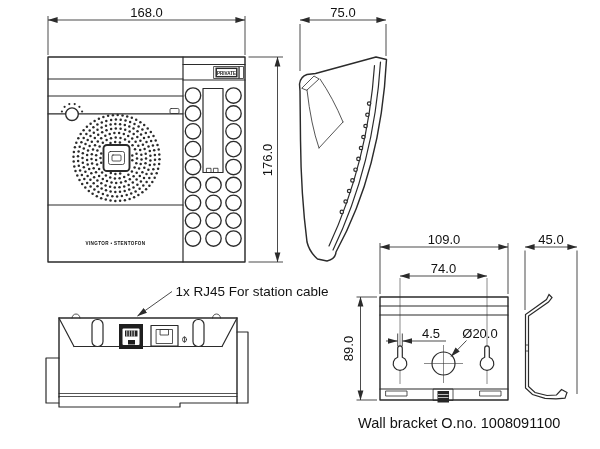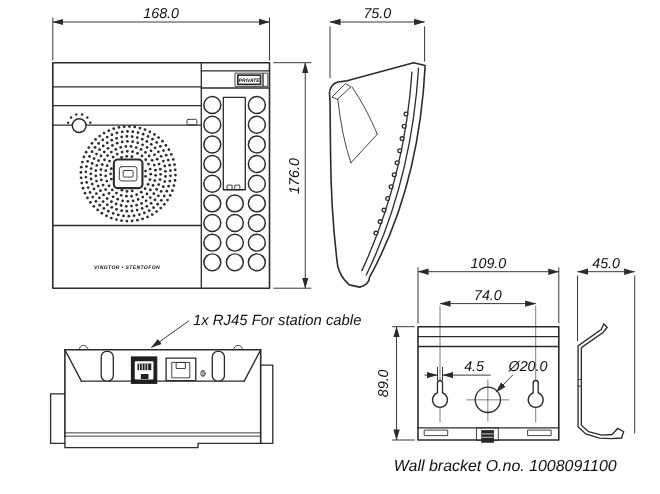--- a/index.html
+++ b/index.html
@@ -1,18 +1,18 @@
 <!DOCTYPE html>
 <html style="--line: #2b2b2b; --text: #111111;"><head>
 <meta charset="utf-8">
 <style>
   :root { --line:#2b2b2b; --text:#111111; }
   html,body{margin:0;padding:0;background:#ffffff;}
   body{width:600px;height:449px;font-family:"Liberation Sans",sans-serif;}
-  .stage{position:relative;width:600px;height:449px;background:#fff;overflow:hidden;font-style:italic;}
+  .stage{position:relative;width:600px;height:449px;background:#fff;overflow:hidden;}
   svg text{fill:var(--text);font-family:"Liberation Sans",sans-serif;}
   .lnh{fill:none;stroke:var(--line);stroke-width:1.45;stroke-linejoin:round;stroke-linecap:round;}
   .ln {fill:none;stroke:var(--line);stroke-width:1.2;stroke-linejoin:round;stroke-linecap:round;}
   .ln2{fill:none;stroke:var(--line);stroke-width:0.8;stroke-linejoin:round;stroke-linecap:round;}
   .dim{fill:none;stroke:var(--line);stroke-width:0.85;}
   .ctr{fill:none;stroke:var(--line);stroke-width:0.55;}
   .fw {fill:#ffffff;stroke:var(--line);stroke-width:1.35;}
   .fwh{fill:#ffffff;stroke:var(--line);stroke-width:1.2;}
   .dimt{font-size:13px;}
   .notet{font-size:13.5px;}

